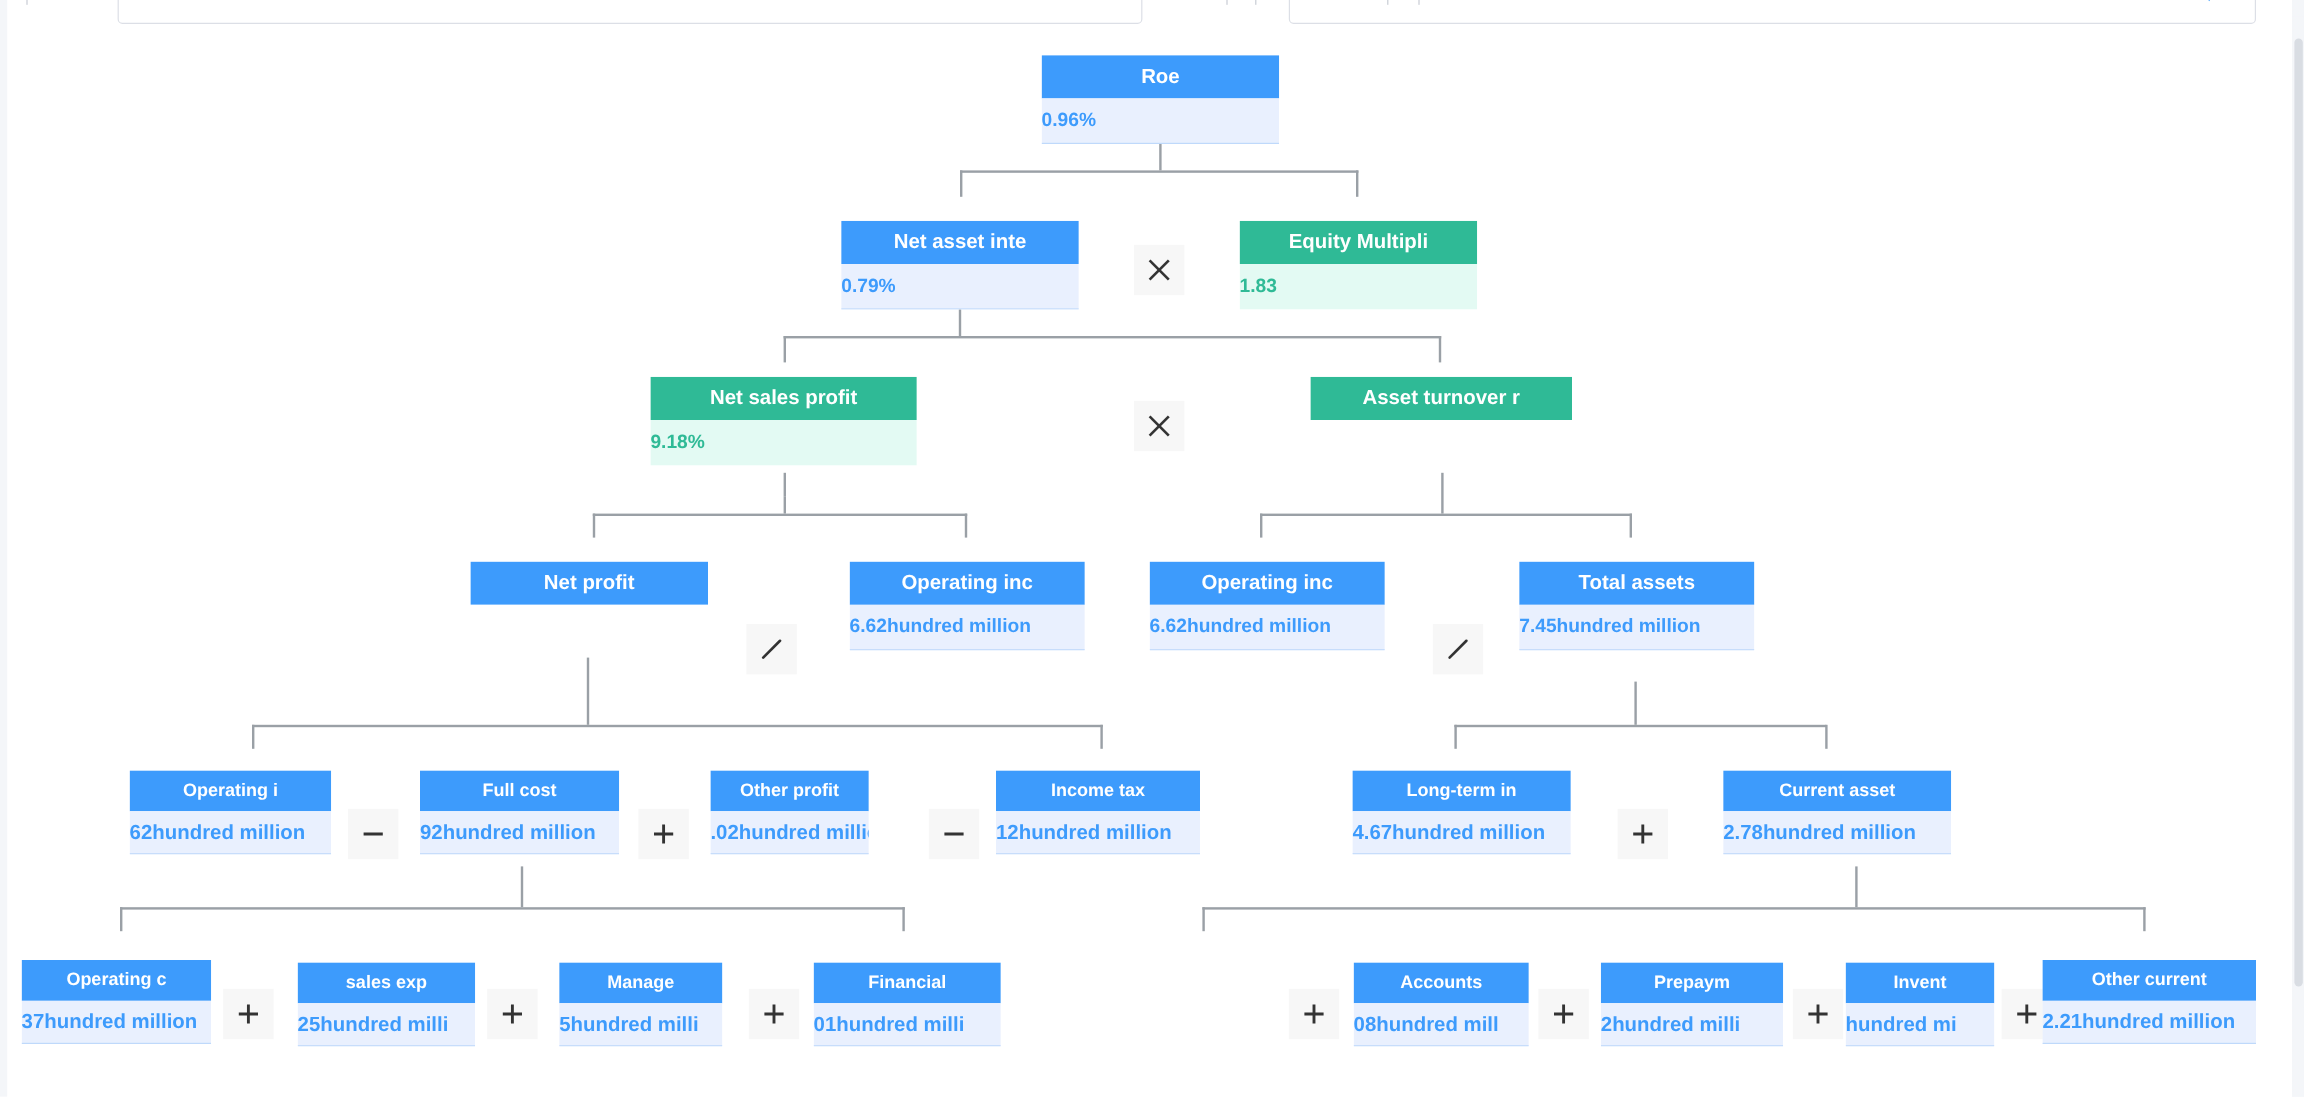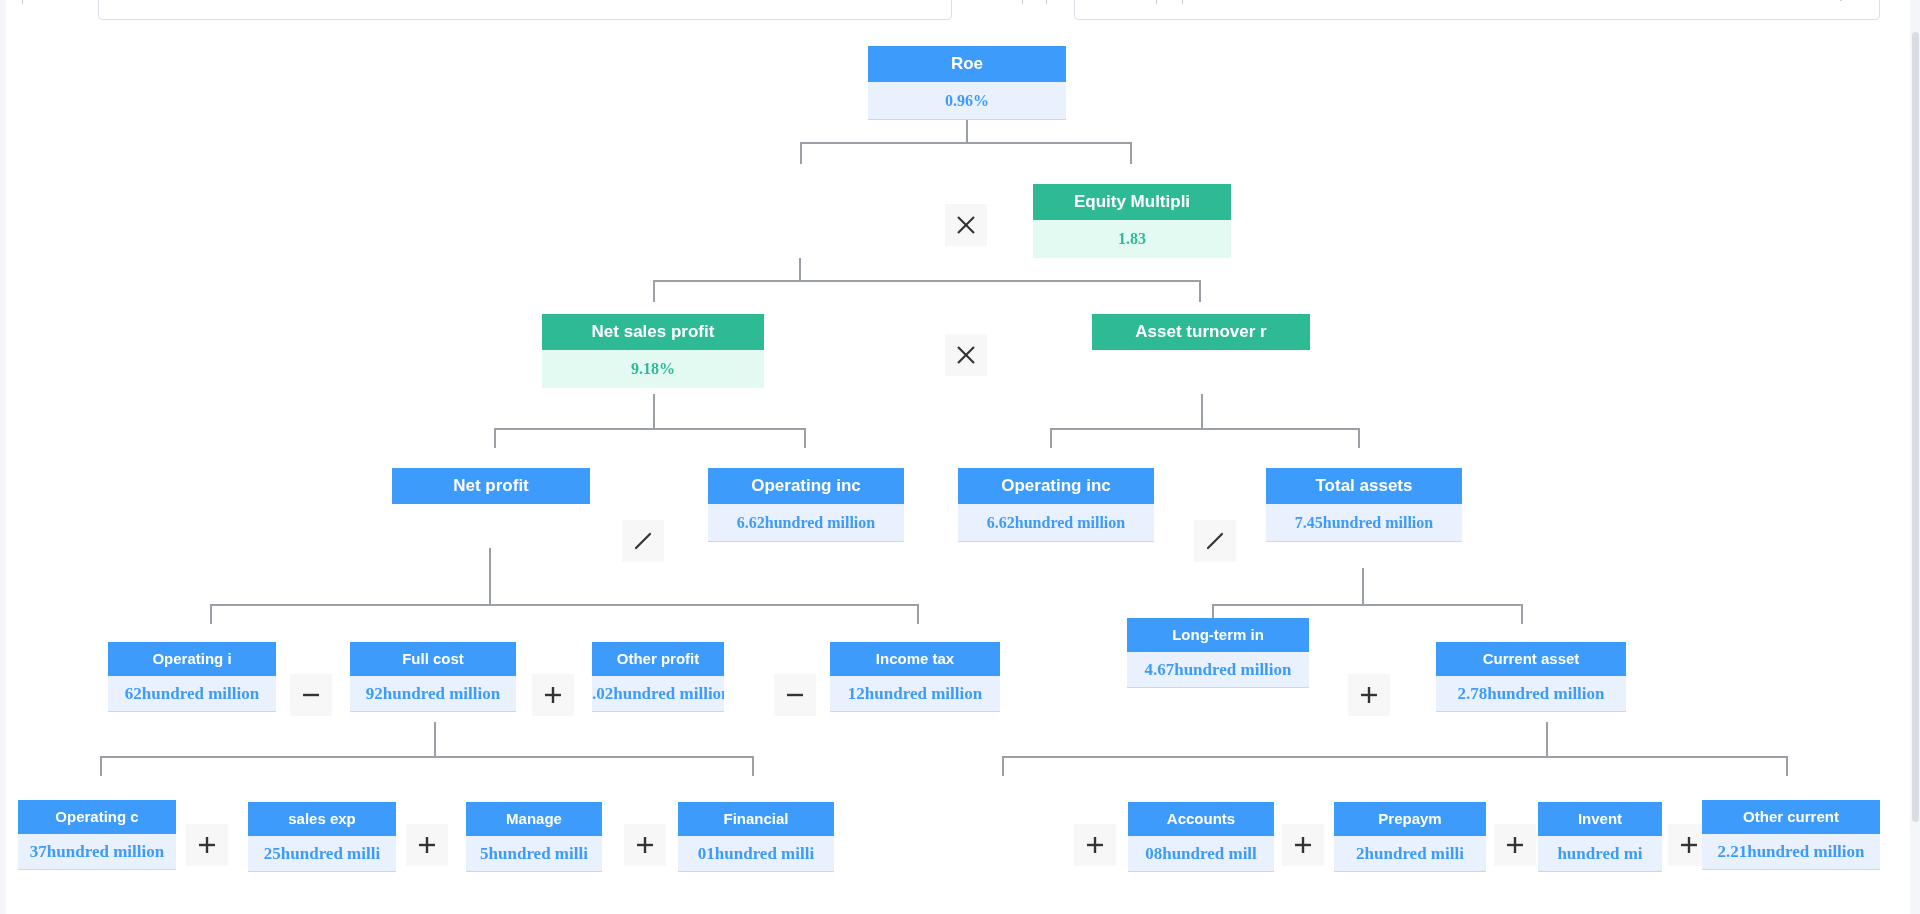--- a/index.html
+++ b/index.html
@@ -62,26 +62,24 @@
     height: 36px; line-height: 36px;
     text-align: center;
     color: #ffffff;
     font-weight: bold;
     font-size: 17px;
     white-space: nowrap;
     overflow: hidden;
   }
   .node .val {
     height: 38px; line-height: 38px;
-    text-align: center;
     font-weight: bold;
     font-size: 16px;
     white-space: nowrap;
     overflow: hidden;
-    font-family: Liberation Serif, serif;
   }
   .node.blue .head { background: #3d9bfc; }
   .node.blue .val  { background: #e9f0fe; color: #3d9bfc; border-bottom:1px solid #bfd9fb; }
   .node.green .head { background: #2fba96; }
   .node.green .val  { background: #e3faf3; color: #2fba96; }
 
   .node.small .head { font-size: 15px; height: 34px; line-height: 34px; }
   .node.small .val  { font-size: 17px; height: 36px; line-height: 36px; }
 
   
@@ -124,20 +122,24 @@
     <div class="node blue" style="left:868px; top:24px; width:198px;">
       <div class="head">Roe</div>
       <div class="val">0.96%</div>
     </div>
 
     <div class="conn v" style="left:966px; top:98px; height:22px;"></div>
     <div class="conn h" style="left:800px; top:120px; width:332px;"></div>
     <div class="conn v" style="left:800px; top:120px; height:22px;"></div>
     <div class="conn v" style="left:1130px; top:120px; height:22px;"></div>
 
+    <div class="node blue" style="left:701px; top:162px; width:198px;">
+      <div class="head">Net asset inte</div>
+      <div class="val">0.79%</div>
+    </div>
 
     <div class="op" style="left:945px; top:182px;">
       <svg width="22" height="22" viewBox="0 0 22 22">
         <line x1="3" y1="3" x2="19" y2="19" stroke="#333" stroke-width="2.2"></line>
         <line x1="19" y1="3" x2="3" y2="19" stroke="#333" stroke-width="2.2"></line>
       </svg>
     </div>
 
     <div class="node green" style="left:1033px; top:162px; width:198px;">
       <div class="head">Equity Multipli</div>
@@ -249,21 +251,21 @@
       <svg width="22" height="22" viewBox="0 0 22 22">
         <line x1="3" y1="11" x2="19" y2="11" stroke="#333" stroke-width="2.4"></line>
       </svg>
     </div>
 
     <div class="node blue small" style="left:830px; top:620px; width:170px;">
       <div class="head">Income tax</div>
       <div class="val">12hundred million</div>
     </div>
 
-    <div class="node blue small" style="left:1127px; top:596px; width:182px;">
+    <div class="node blue small" style="left:1127px; top:620px; width:182px;">
       <div class="head">Long-term in</div>
       <div class="val">4.67hundred million</div>
     </div>
 
     <div class="op thin" style="left:1348px; top:652px;">
       <svg width="22" height="22" viewBox="0 0 22 22">
         <line x1="3" y1="11" x2="19" y2="11" stroke="#333" stroke-width="2.4"></line>
         <line x1="11" y1="3" x2="11" y2="19" stroke="#333" stroke-width="2.4"></line>
       </svg>
     </div>

